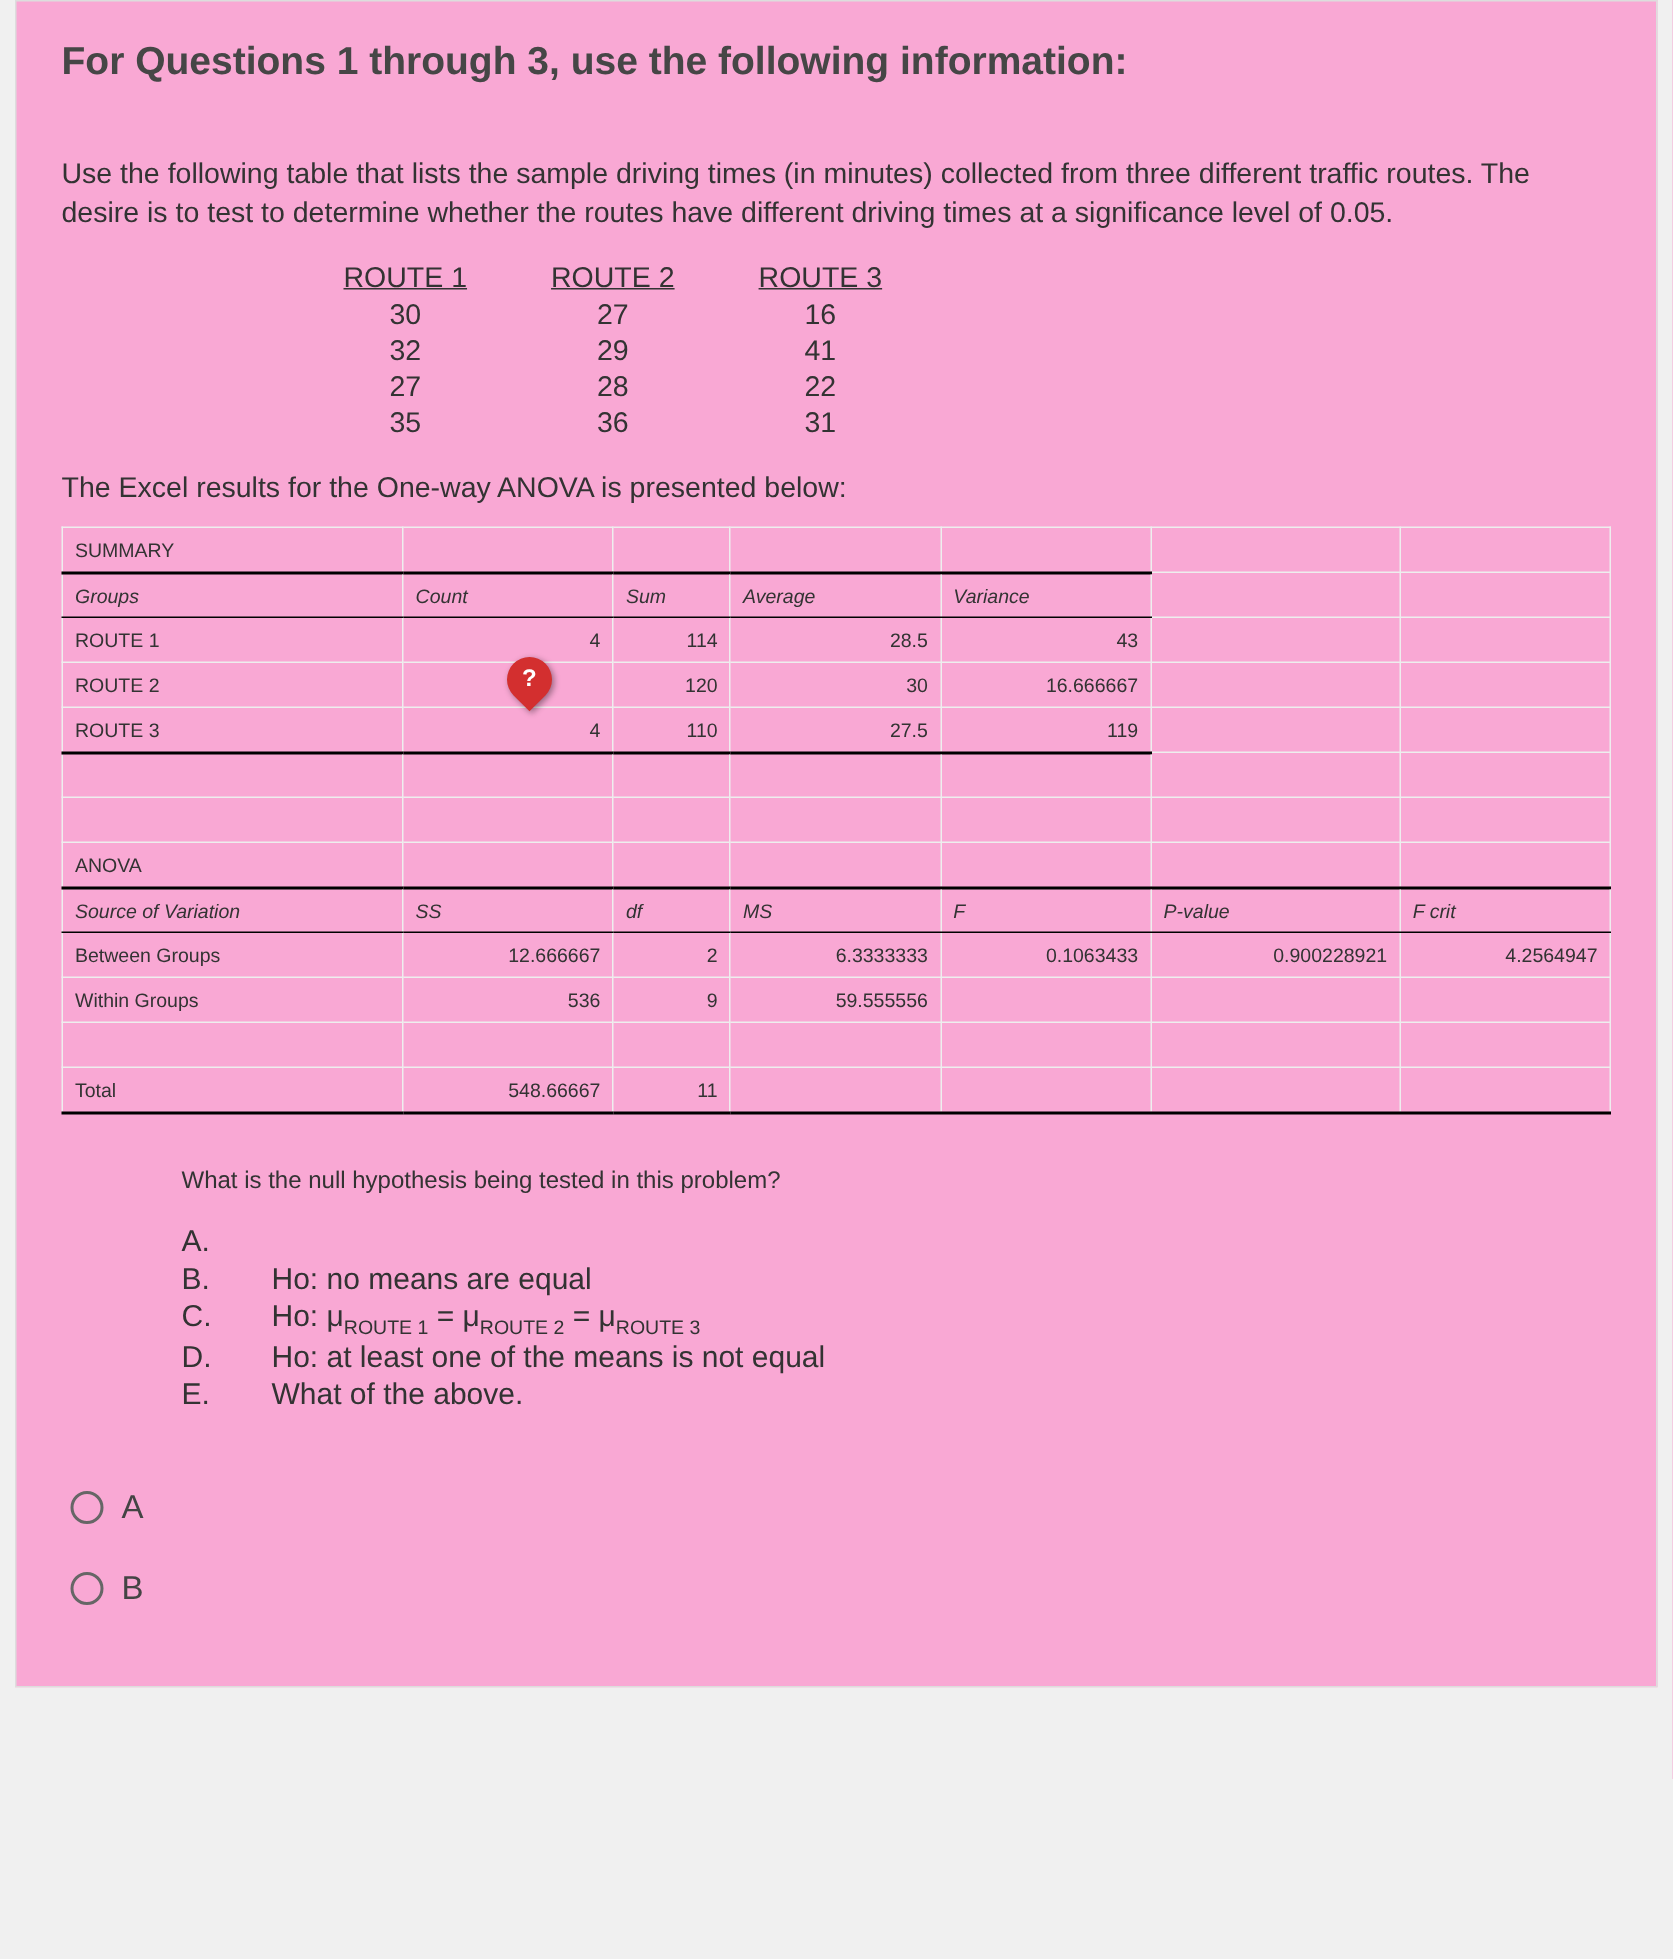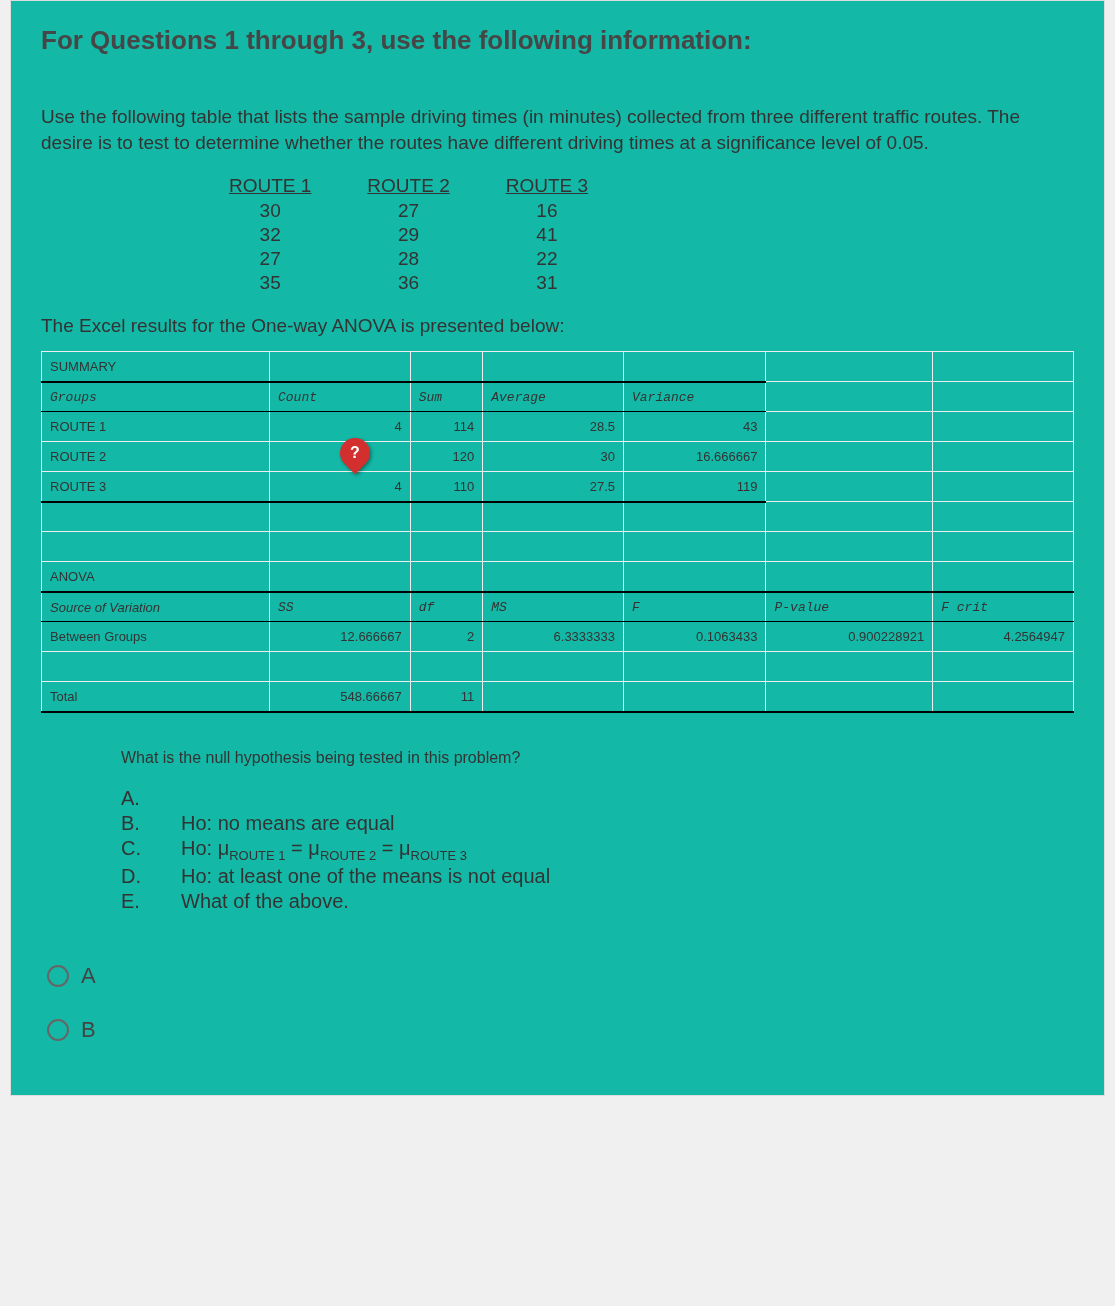--- a/index.html
+++ b/index.html
@@ -6,21 +6,21 @@
   body {
     font-family: Arial, Helvetica, sans-serif;
     font-size: 19px;
     color: #333;
     background: #f0f0f0;
     margin: 0;
     padding: 0;
     width: 1115px;
   }
   .page {
-    background: #14b8a6;
+    background: #f9a8d4;
     border: 1px solid #ddd;
     padding: 24px 30px;
     width: 1095px;
     margin: 0 auto;
   }
   h2.title {
     font-size: 26px;
     font-weight: 700;
     color: #464646;
     margin: 0 0 14px 0;
@@ -59,21 +59,21 @@
   .anova td, .anova th {
     padding: 3px 8px;
     border: 1px solid #eee;
     text-align: left;
     vertical-align: middle;
     height: 30px;
   }
   .brd-bot-thick { border-bottom: 2px solid #000 !important; }
   .brd-bot-thin { border-bottom: 1px solid #000 !important; }
   .num { text-align: right !important; }
-  .ctr-i { text-align: right; font-style: italic; font-family: Liberation Mono, monospace; }
+  .ctr-i { text-align: right; font-style: italic; }
   .left { text-align: left !important; }
   .italic { font-style: italic; }
   .pin-cell { position: relative; }
   .pin {
     position: absolute;
     top: -4px; right: 40px;
     width: 30px; height: 30px;
     background: #d32f2f;
     border-radius: 50% 50% 50% 0;
     transform: rotate(-45deg);
@@ -245,20 +245,29 @@
     <tr>
       <td class="left">Between Groups</td>
       <td class="num">12.666667</td>
       <td class="num">2</td>
       <td class="num">6.3333333</td>
       <td class="num">0.1063433</td>
       <td class="num">0.900228921</td>
       <td class="num">4.2564947</td>
     </tr>
     <tr>
+      <td class="left">Within Groups</td>
+      <td class="num">536</td>
+      <td class="num">9</td>
+      <td class="num">59.555556</td>
+      <td class="num"></td>
+          <td class="num"></td>
+          <td class="num"></td>
+    </tr>
+    <tr>
           <td></td>
           <td></td>
           <td></td>
           <td></td>
           <td></td>
           <td></td>
           <td></td>
         </tr>
     <tr>
       <td class="left brd-top-thin brd-bot-thick" style="border-top:1px solid #000">Total</td>

